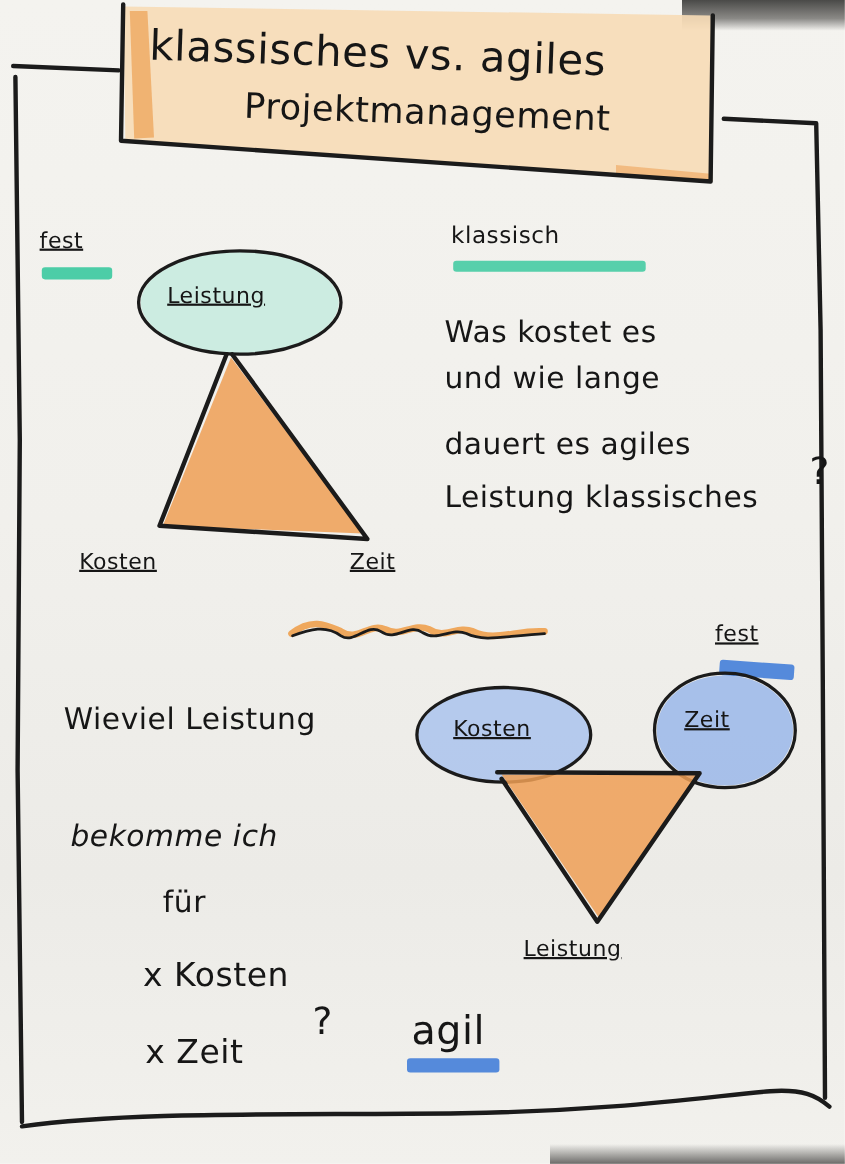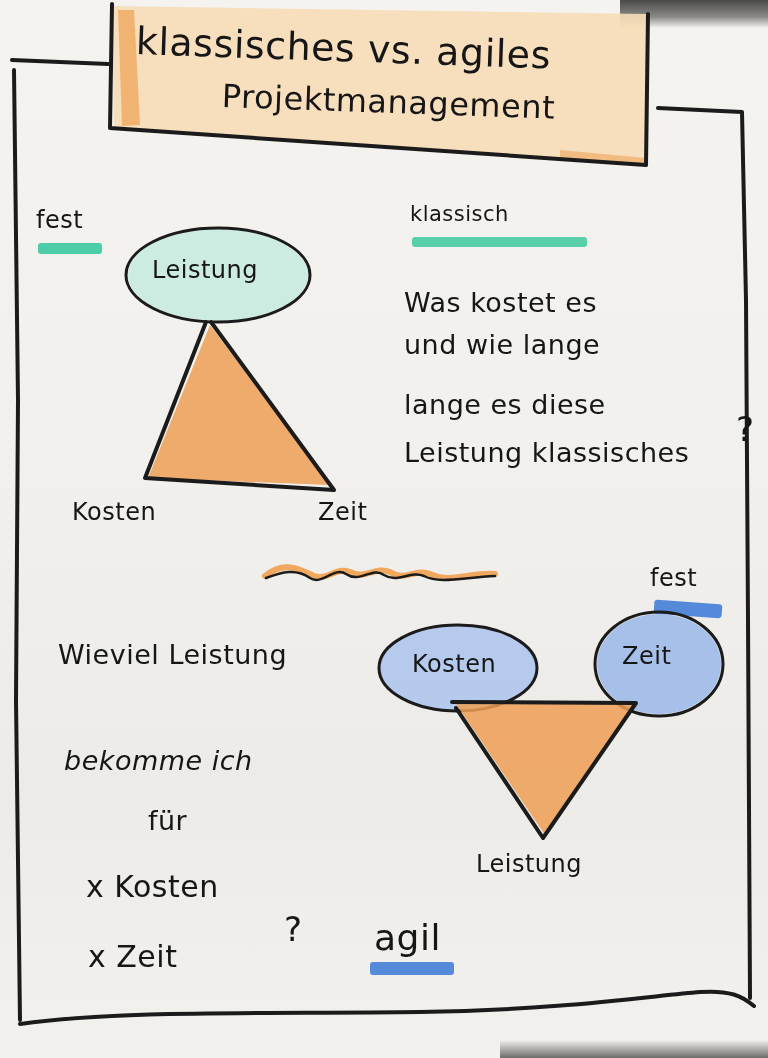--- a/index.html
+++ b/index.html
@@ -19,22 +19,22 @@
     svg.layer { position: absolute; left: 0; top: 0; }
     .hw {
       position: absolute; color: #161616; white-space: nowrap;
       font-family: "DejaVu Sans", sans-serif; font-weight: normal;
       letter-spacing: 0.5px; line-height: 1;
     }
     .title-line { font-size: 38px; transform: rotate(2deg); transform-origin: left center; }
     .title-line2 { font-size: 32px; transform: rotate(2deg); transform-origin: left center; }
     .heading { font-size: 21px; }
     .body-text { font-size: 27px; line-height: 42px; }
-    .label { font-size: 24px; }
-    .big-label { font-size: 30px; }
+    .label { font-size: 20px; text-decoration: underline; }
+    .big-label { font-size: 30px; margin-left: 44px; }
     .q-mark { font-size: 34px; }
   </style>
 </head>
 <body>
 
 <div class="top-shadow"></div>
 <div class="bottom-shadow"></div>
 
 <svg class="layer" width="768" height="1058" viewBox="0 0 768 1058">
 
@@ -95,21 +95,21 @@
 <div class="hw title-line2" style="left:222px; top:80px;">Projektmanagement</div>
 
 <div class="hw label" style="left:36px; top:208px;">fest</div>
 <div class="hw label" style="left:152px; top:258px;">Leistung</div>
 <div class="hw label" style="left:72px; top:500px;">Kosten</div>
 <div class="hw label" style="left:318px; top:500px;">Zeit</div>
 
 <div class="hw heading" style="left:410px; top:204px;">klassisch</div>
 <div class="hw body-text" style="left:404px; top:282px;">Was kostet es</div>
 <div class="hw body-text" style="left:404px; top:324px;">und wie lange</div>
-<div class="hw body-text" style="left:404px; top:384px;">lange es diese</div>
+<div class="hw body-text" style="left:404px; top:384px;">dauert es agiles</div>
 <div class="hw body-text" style="left:404px; top:432px;">Leistung klassisches</div>
 <div class="hw q-mark" style="left:736px; top:412px;">?</div>
 
 <div class="hw label" style="left:650px; top:566px;">fest</div>
 <div class="hw label" style="left:412px; top:652px;">Kosten</div>
 <div class="hw label" style="left:622px; top:644px;">Zeit</div>
 <div class="hw label" style="left:476px; top:852px;">Leistung</div>
 
 <div class="hw body-text" style="left:58px; top:634px;">Wieviel Leistung</div>
 <div class="hw body-text" style="left:64px; top:740px;font-style:italic;">bekomme ich</div>

